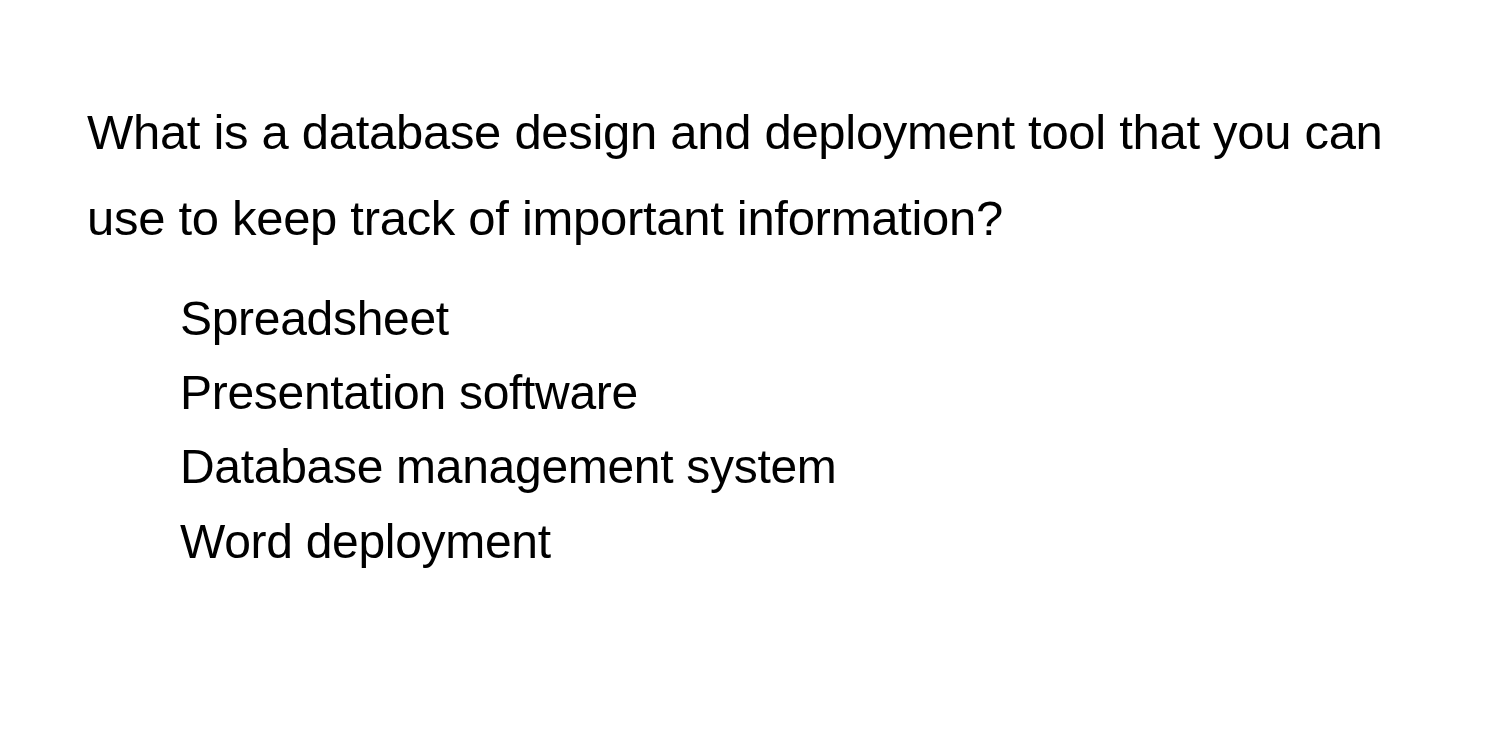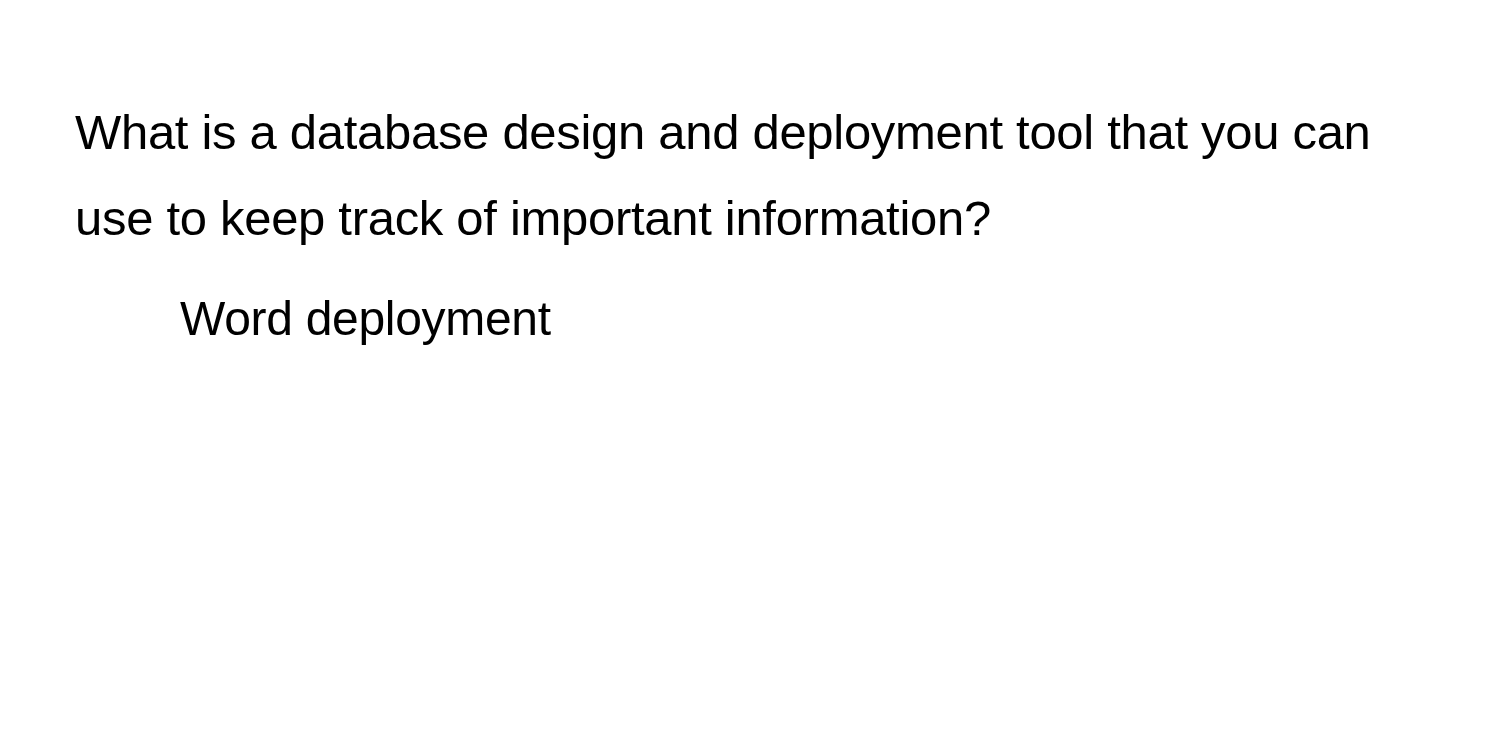--- a/index.html
+++ b/index.html
@@ -15,32 +15,36 @@
       color: #000000;
       padding-top: 90px;
       padding-left: 75px;
       padding-right: 60px;
     }
     .question-text {
       font-size: 49px;
       line-height: 1.75;
       font-weight: 400;
       letter-spacing: -0.3px;
+      margin-left: 12px;
     }
     .options {
       padding-left: 105px;
       margin-top: 20px;
     }
     .option {
       font-size: 48px;
       line-height: 1.55;
       font-weight: 400;
       letter-spacing: -0.3px;
     }
   </style>
 </head>
 <body>
 
 <div class="question-text">What is a database design and deployment tool that you can use to keep track of important information?</div>
 
 <div class="options">
+  <div class="option">Spreadsheet</div>
+  <div class="option">Presentation software</div>
+  <div class="option">Database management system</div>
   <div class="option">Word deployment</div>
 </div>
 
 </body></html>

